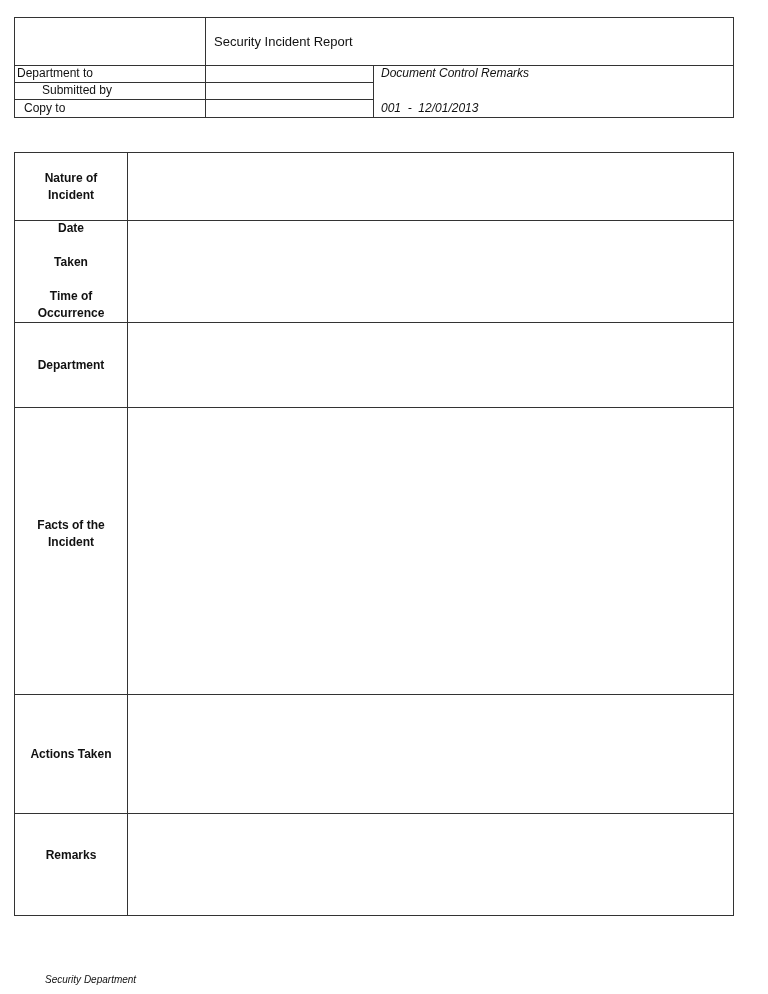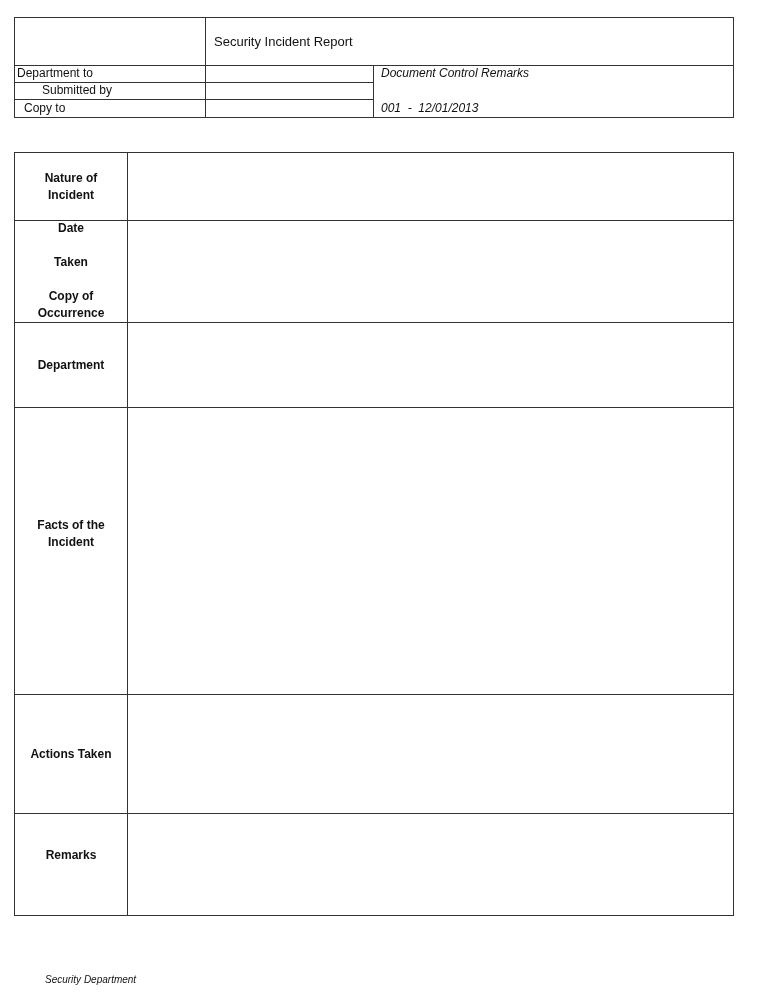--- a/index.html
+++ b/index.html
@@ -64,21 +64,21 @@
     <span>Nature of</span>
     <span>Incident</span>
   </div>
   <div class="field" style="left:128px; top:153px; width:605px; height:67px;"><span></span></div>
 
   <div class="cell-label" style="top:220px; height:102px; justify-content:center;">
     <span>Date</span>
     <span style="height:17px;"></span>
     <span>Taken</span>
     <span style="height:17px;"></span>
-    <span>Copy of</span>
+    <span>Time of</span>
     <span>Occurrence</span>
   </div>
   <div class="field" style="left:128px; top:221px; width:605px; height:101px;"><span></span></div>
 
   <div class="cell-label" style="top:323px; height:84px;">
     <span>Department</span>
   </div>
   <div class="field" style="left:128px; top:323px; width:605px; height:84px;"><span></span></div>
 
   <div class="cell-label" style="top:408px; height:252px;">

